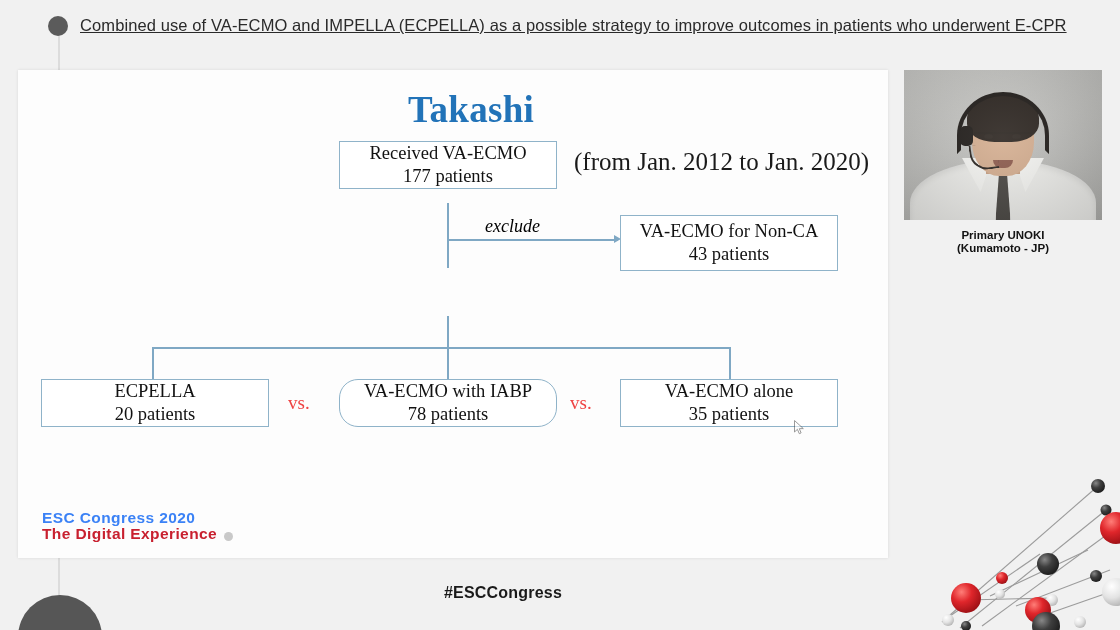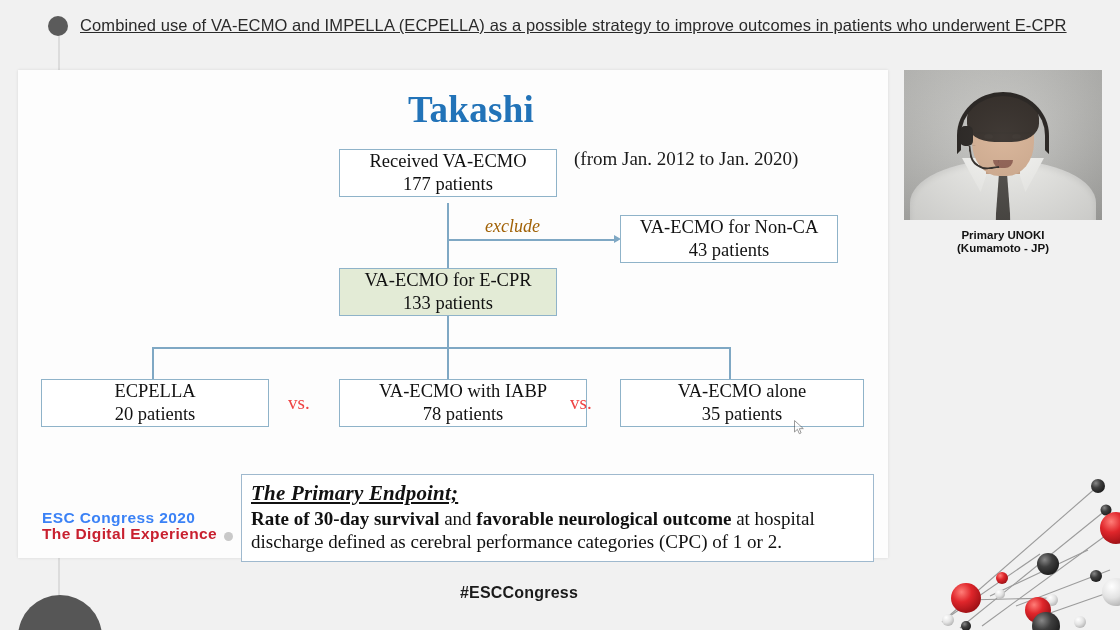--- a/index.html
+++ b/index.html
@@ -78,21 +78,21 @@
     font-size: 37px;
     color: #2273b8;
     letter-spacing: 0.3px;
   }
 
   #date-range {
     position: absolute;
     left: 556px;
     top: 78px;
     font-family: "Liberation Serif", serif;
-    font-size: 19px;
+    font-size: 25px;
     color: #1a1a1a;
     white-space: nowrap;
   }
 
   .fbox {
     position: absolute;
     box-sizing: border-box;
     border: 1px solid #8fb3c9;
     background: #ffffff;
     font-family: "Liberation Serif", serif;
@@ -101,26 +101,26 @@
     text-align: center;
     display: flex;
     flex-direction: column;
     align-items: center;
     justify-content: center;
     line-height: 23px;
   }
   .fbox.green { background: #e3ebd6; }
   .fbox .l1, .fbox .l2 { display: block; white-space: nowrap; }
 
-  #box-received  { left: 321px; top: 79px;  width: 218px; height: 48px; }
-  #box-nonca     { left: 602px; top: 145px; width: 218px; height: 48px; }
+  #box-received  { left: 321px; top: 71px;  width: 218px; height: 48px; }
+  #box-nonca     { left: 602px; top: 145px; width: 218px; height: 56px; }
   #box-ecpr      { left: 321px; top: 198px; width: 218px; height: 48px; }
   #box-ecpella   { left: 23px;  top: 309px; width: 228px; height: 48px; }
-  #box-iabp      { left: 321px; top: 309px; width: 248px; height: 48px; }
-  #box-alone     { left: 602px; top: 309px; width: 244px; height: 48px; }
+  #box-iabp      { left: 321px; top: 309px; width: 218px; height: 48px; border-radius: 19px; }
+  #box-alone     { left: 602px; top: 309px; width: 218px; height: 48px; }
 
   .vs {
     position: absolute;
     font-family: "Liberation Serif", serif;
     font-size: 19px;
     color: #ef4444;
     top: 322px;
   }
   #vs-1 { left: 270px; }
   #vs-2 { left: 552px; }
@@ -136,21 +136,21 @@
     border-top: 4px solid transparent;
     border-bottom: 4px solid transparent;
     border-left: 7px solid #7fa8c4;
   }
   #exclude-label {
     position: absolute;
     left: 467px; top: 146px;
     font-family: "Liberation Serif", serif;
     font-style: italic;
     font-size: 18px;
-    color: #a16207;
+    color: #000000;
   }
   #conn-v2   { left: 429px; top: 246px; width: 1.5px; height: 32px; }
   #conn-h    { left: 134px; top: 277px; width: 578px; height: 1.5px; }
   #conn-d1   { left: 134px; top: 277px; width: 1.5px; height: 32px; }
   #conn-d2   { left: 429px; top: 277px; width: 1.5px; height: 32px; }
   #conn-d3   { left: 711px; top: 277px; width: 1.5px; height: 32px; }
 
   
   #endpoint-box {
     position: absolute;
@@ -344,21 +344,20 @@
   #hashtag {
     position: absolute;
     left: 0;
     top: 584px;
     width: 1006px;
     text-align: center;
     font-size: 16px;
     font-weight: bold;
     color: #1a1a1a;
     letter-spacing: 0.2px;
-    padding-left: 16px;
   }
 
   
   #molecule {
     position: absolute;
     right: 0;
     bottom: 0;
     width: 200px;
     height: 180px;
     pointer-events: none;
@@ -402,47 +401,39 @@
     <div class="fbox" id="box-received">
       <span class="l1">Received VA-ECMO</span>
       <span class="l2">177 patients</span>
     </div>
 
     <div class="fbox" id="box-nonca">
       <span class="l1">VA-ECMO for Non-CA</span>
       <span class="l2">43 patients</span>
     </div>
 
-    <div class="fbox green" id="box-ecpr">
-      <span class="l1">VA-ECMO for E-CPR</span>
-      <span class="l2">133 patients</span>
-    </div>
 
     <div class="fbox" id="box-ecpella">
       <span class="l1">ECPELLA</span>
       <span class="l2">20 patients</span>
     </div>
 
     <div class="fbox" id="box-iabp">
       <span class="l1">VA-ECMO with IABP</span>
       <span class="l2">78 patients</span>
     </div>
 
     <div class="fbox" id="box-alone">
       <span class="l1">VA-ECMO alone</span>
       <span class="l2">35 patients</span>
     </div>
 
     <div class="vs" id="vs-1">vs.</div>
     <div class="vs" id="vs-2">vs.</div>
 
-    <div id="endpoint-box">
-      <div id="endpoint-heading">The Primary Endpoint;</div>
-      <div id="endpoint-body"><b>Rate of 30-day survival</b><span> and </span><b>favorable neurological outcome</b><span> at hospital discharge defined as cerebral performance categories (CPC) of 1 or 2.</span></div>
-    </div>
 
     <div id="esc-logo">
       <div id="esc-line1">ESC Congress 2020</div>
       <div id="esc-line2">The Digital Experience</div>
     </div>
     <div id="esc-dot"></div>
 
     <svg id="cursor" viewBox="0 0 11 15">
       <path d="M0.5,0.5 L0.5,12 L3.4,9.3 L5.3,13.7 L7.1,12.9 L5.3,8.7 L9.3,8.6 Z" fill="#ffffff" stroke="#333333" stroke-width="0.9"></path>
     </svg>

